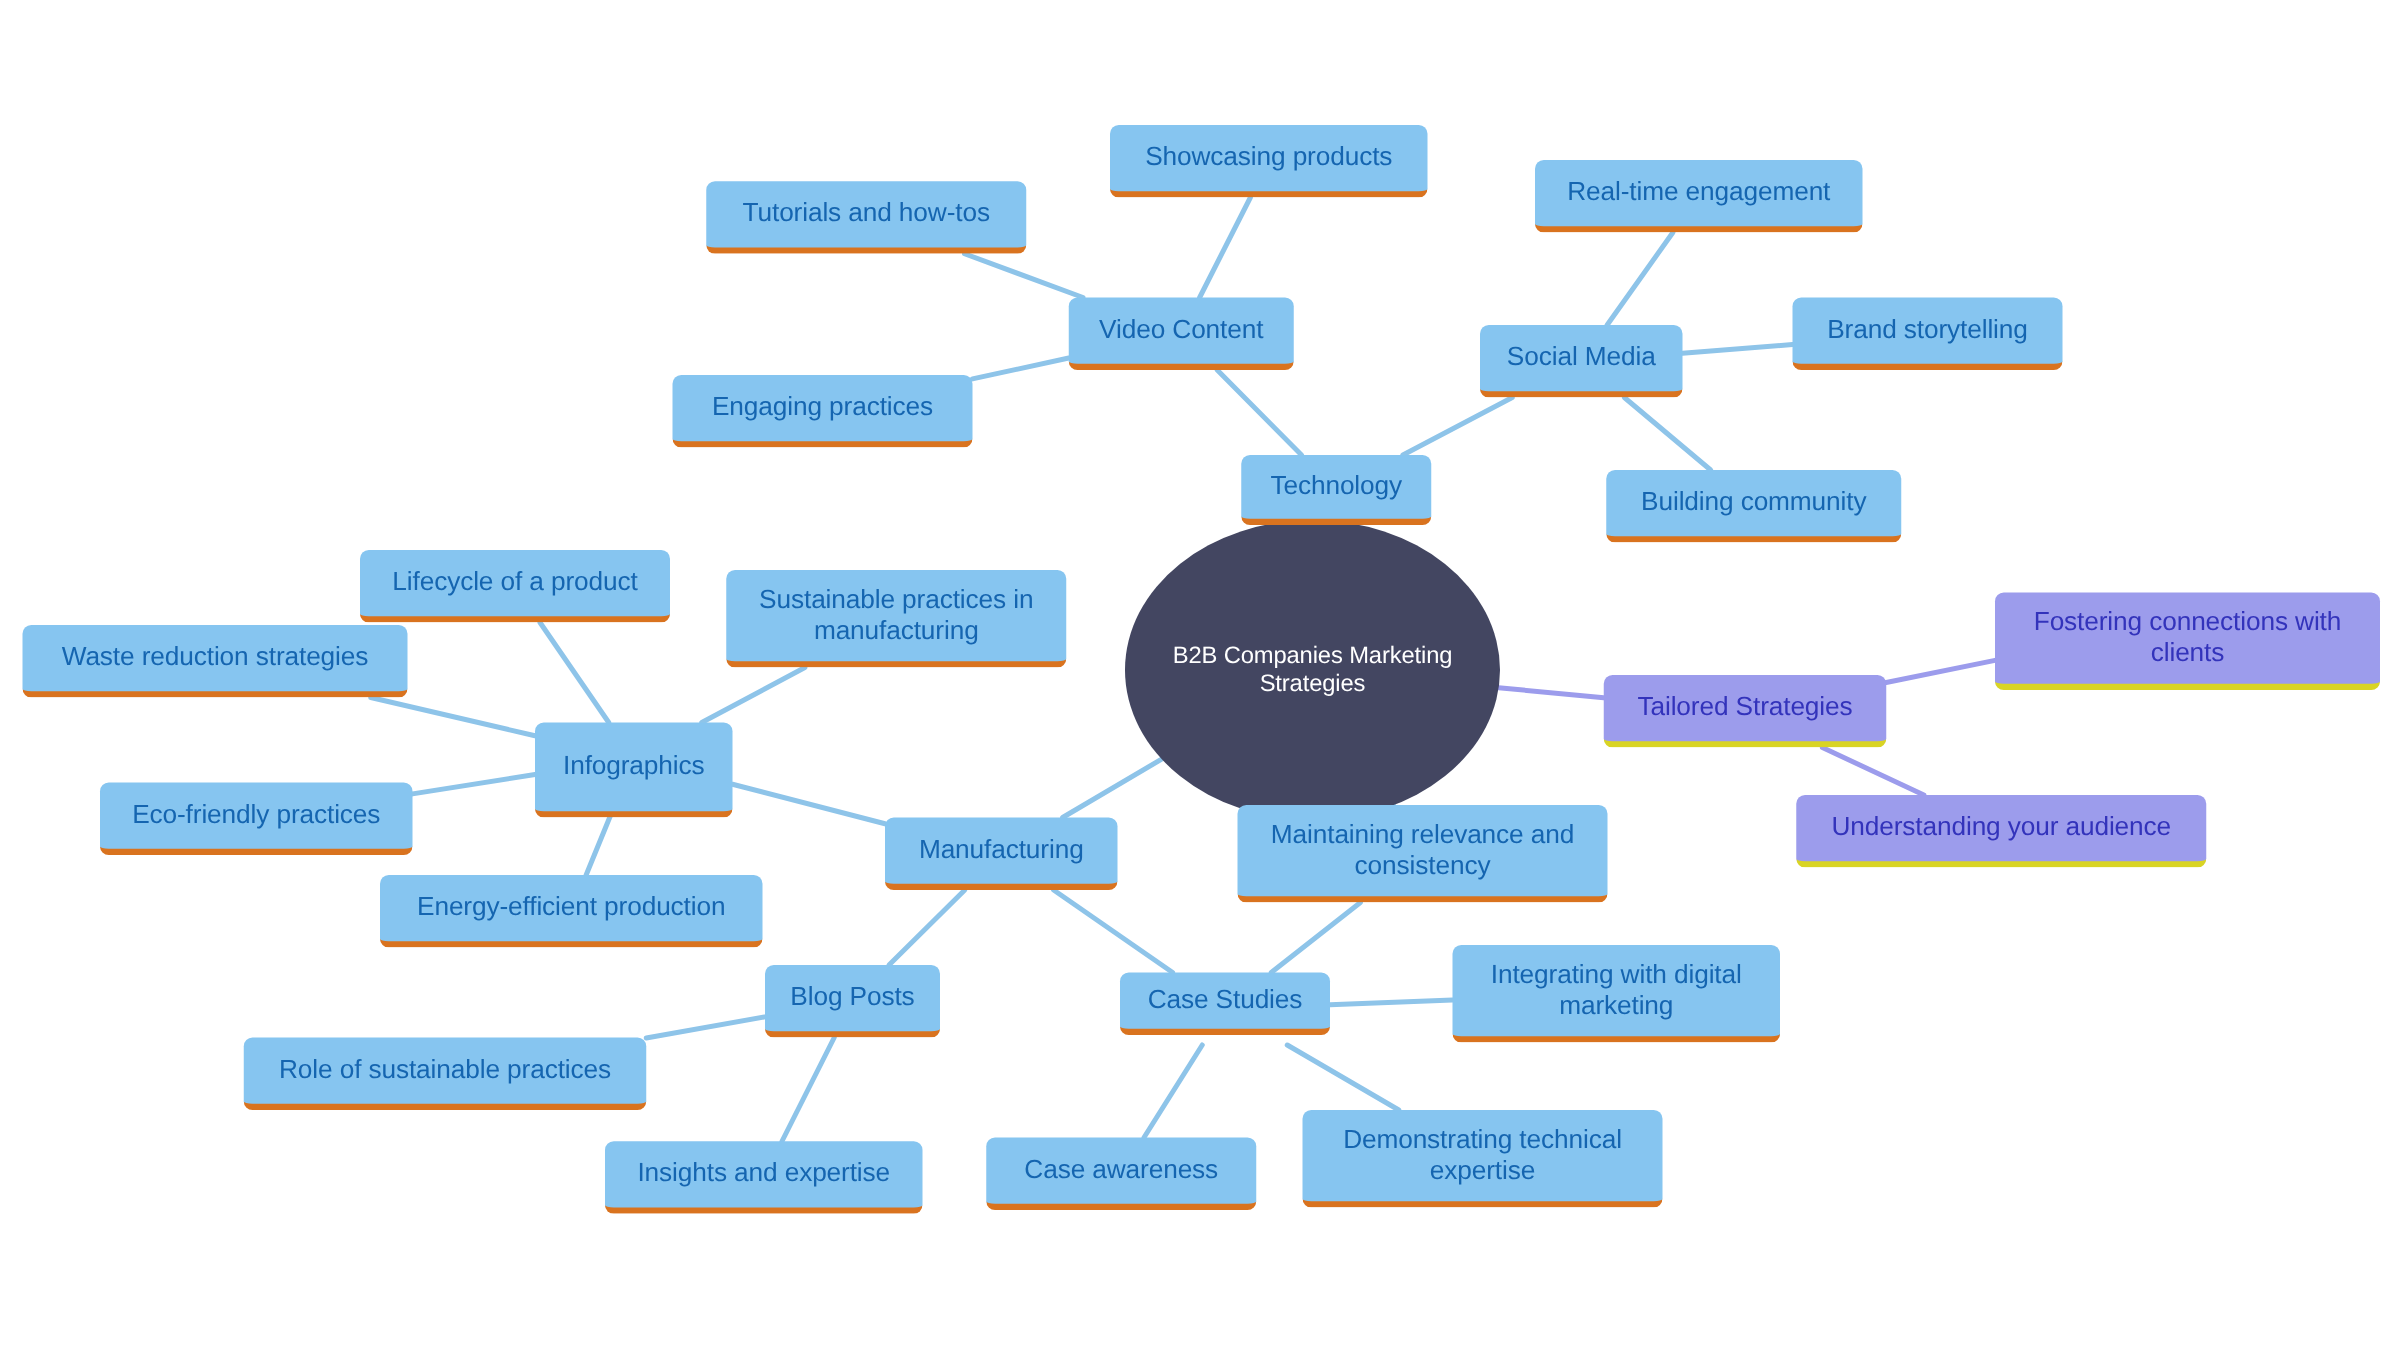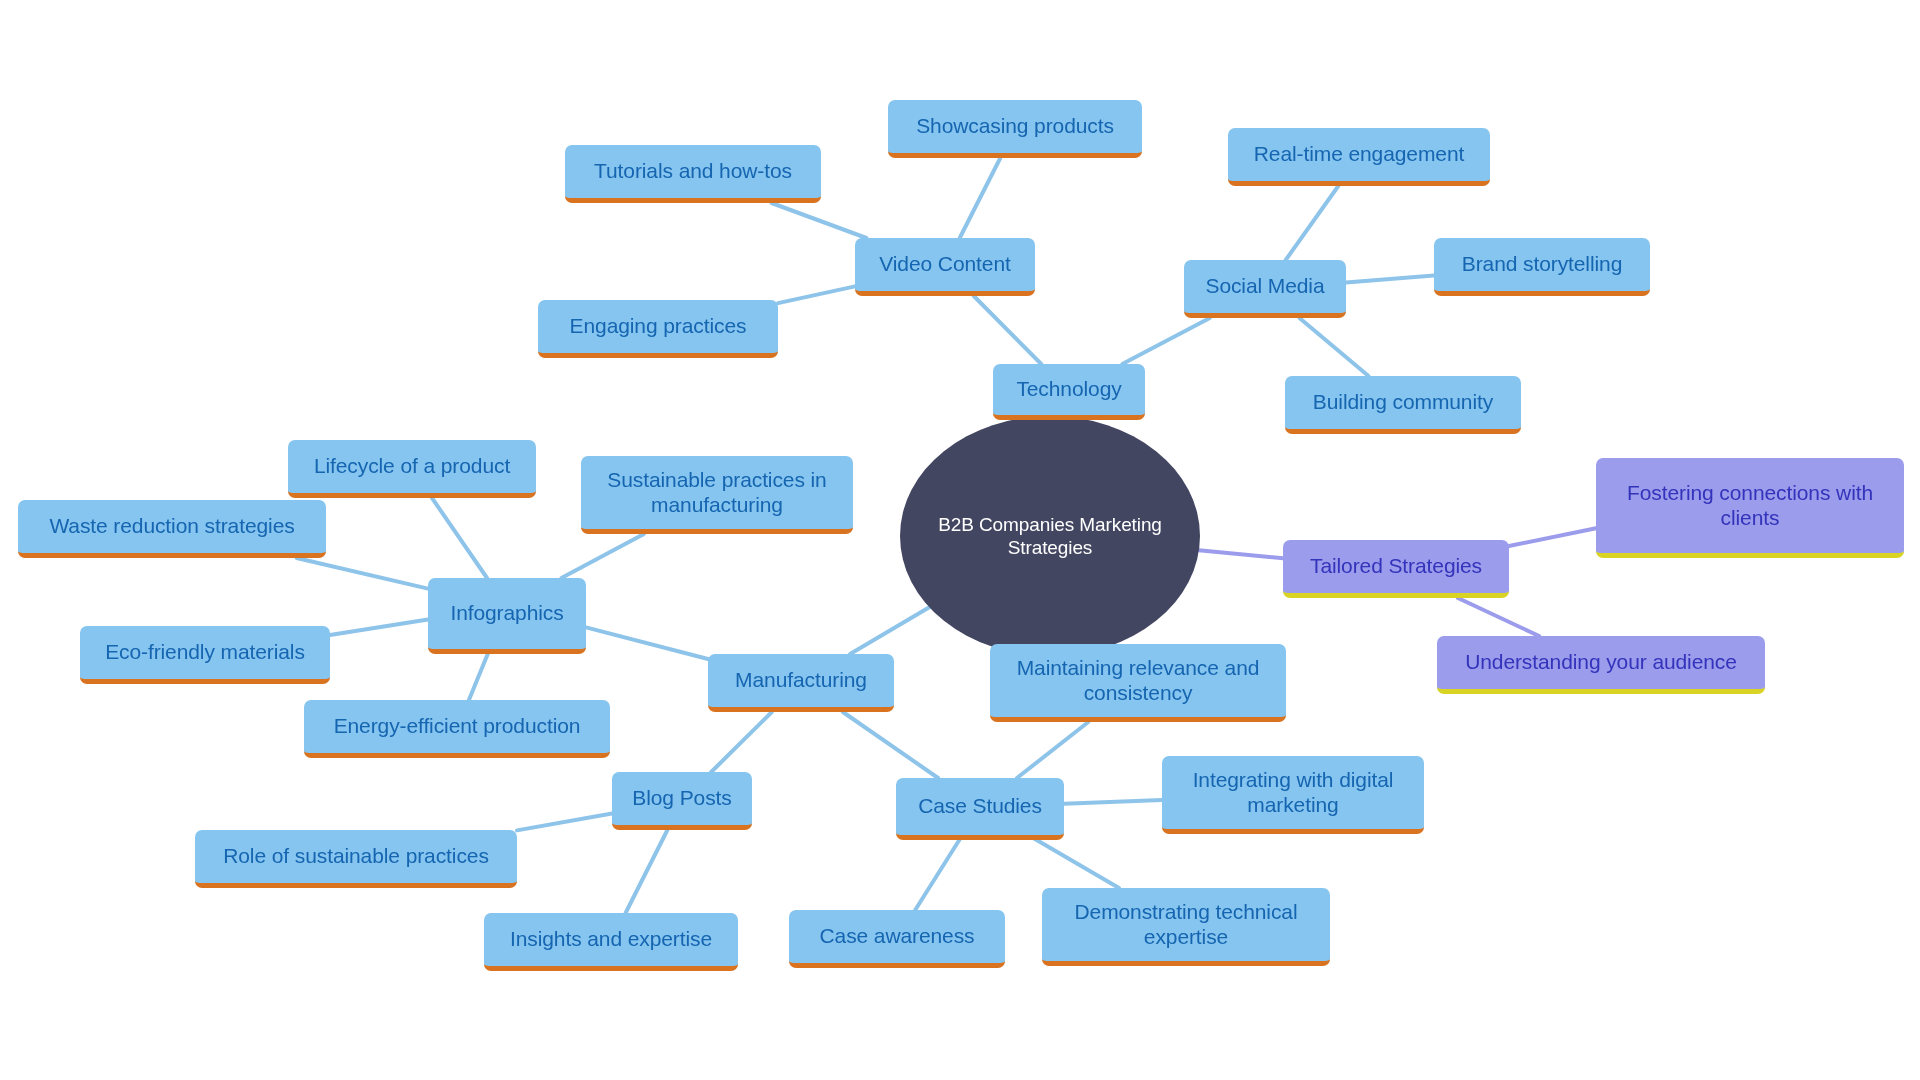--- a/index.html
+++ b/index.html
@@ -103,28 +103,28 @@
       <div class="node node-blue" style="left: 888px; top: 100px; width: 254px; height: 58px;">Showcasing products</div>
       <div class="node node-blue" style="left: 538px; top: 300px; width: 240px; height: 58px;">Engaging practices</div>
       <div class="node node-blue" style="left: 1184px; top: 260px; width: 162px; height: 58px;">Social Media</div>
       <div class="node node-blue" style="left: 1228px; top: 128px; width: 262px; height: 58px;">Real-time engagement</div>
       <div class="node node-blue" style="left: 1434px; top: 238px; width: 216px; height: 58px;">Brand storytelling</div>
       <div class="node node-blue" style="left: 1285px; top: 376px; width: 236px; height: 58px;">Building community</div>
       <div class="node node-blue" style="left: 708px; top: 654px; width: 186px; height: 58px;">Manufacturing</div>
       <div class="node node-blue" style="left: 428px; top: 578px; width: 158px; height: 76px;">Infographics</div>
       <div class="node node-blue" style="left: 288px; top: 440px; width: 248px; height: 58px;">Lifecycle of a product</div>
       <div class="node node-blue" style="left: 18px; top: 500px; width: 308px; height: 58px;">Waste reduction strategies</div>
-      <div class="node node-blue" style="left: 80px; top: 626px; width: 250px; height: 58px;">Eco-friendly materials</div>
+      <div class="node node-blue" style="left: 80px; top: 626px; width: 250px; height: 58px;">Eco-friendly practices</div>
       <div class="node node-blue" style="left: 304px; top: 700px; width: 306px; height: 58px;">Energy-efficient production</div>
       <div class="node node-blue" style="left: 581px; top: 456px; width: 272px; height: 78px;">Sustainable practices in manufacturing</div>
       <div class="node node-blue" style="left: 612px; top: 772px; width: 140px; height: 58px;">Blog Posts</div>
       <div class="node node-blue" style="left: 195px; top: 830px; width: 322px; height: 58px;">Role of sustainable practices</div>
       <div class="node node-blue" style="left: 484px; top: 913px; width: 254px; height: 58px;">Insights and expertise</div>
-      <div class="node node-blue" style="left: 896px; top: 778px; width: 168px; height: 62px;">Case Studies</div>
+      <div class="node node-blue" style="left: 896px; top: 778px; width: 168px; height: 50px;">Case Studies</div>
       <div class="node node-blue" style="left: 1162px; top: 756px; width: 262px; height: 78px;">Integrating with digital marketing</div>
       <div class="node node-blue" style="left: 789px; top: 910px; width: 216px; height: 58px;">Case awareness</div>
       <div class="node node-blue" style="left: 1042px; top: 888px; width: 288px; height: 78px;">Demonstrating technical expertise</div>
       <div class="node node-blue" style="left: 990px; top: 644px; width: 296px; height: 78px;">Maintaining relevance and consistency</div>
       <div class="node node-purple" style="left: 1283px; top: 540px; width: 226px; height: 58px;">Tailored Strategies</div>
-      <div class="node node-purple" style="left: 1596px; top: 458px; width: 308px; height: 100px;">Fostering connections with clients</div>
+      <div class="node node-purple" style="left: 1596px; top: 474px; width: 308px; height: 78px;">Fostering connections with clients</div>
       <div class="node node-purple" style="left: 1437px; top: 636px; width: 328px; height: 58px;">Understanding your audience</div>
     </div>
 </div>
 
 </body></html>

